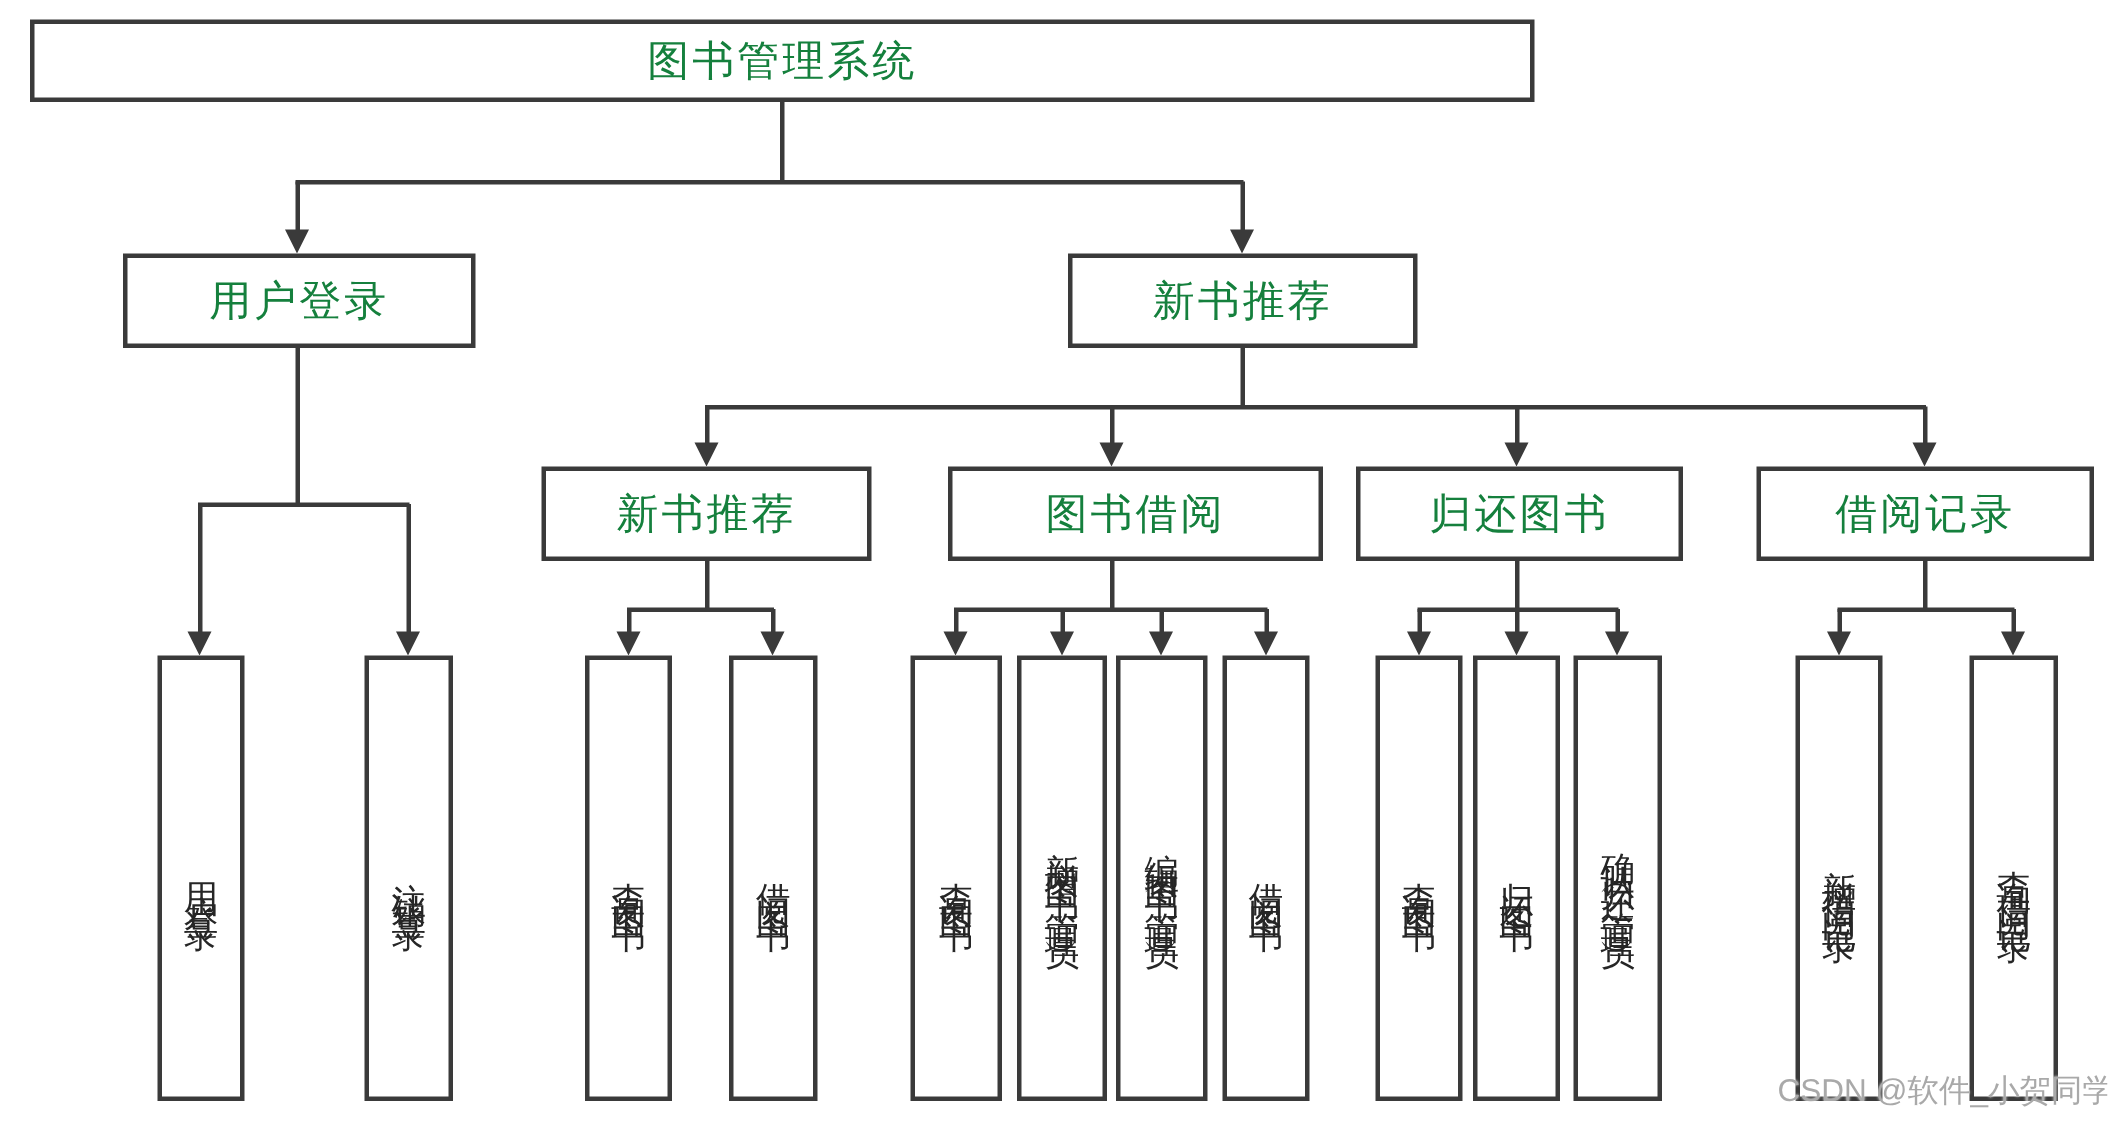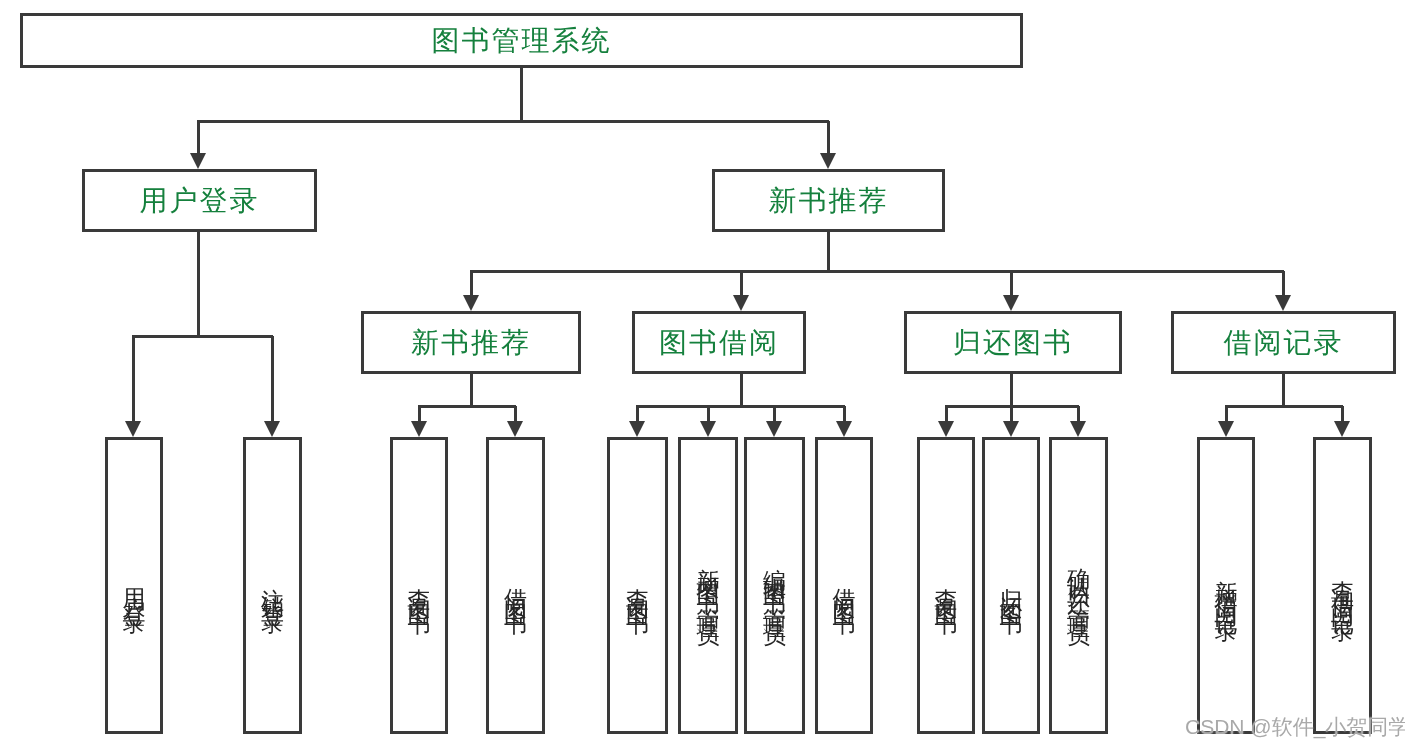--- a/index.html
+++ b/index.html
@@ -105,21 +105,21 @@
   <div class="box" style="left:82px;top:169px;width:235px;height:63px">
     <span class="lbl">用户登录</span>
   </div>
   <div class="box" style="left:712px;top:169px;width:233px;height:63px">
     <span class="lbl">新书推荐</span>
   </div>
 
   <div class="box" style="left:361px;top:311px;width:220px;height:63px">
     <span class="lbl">新书推荐</span>
   </div>
-  <div class="box" style="left:632px;top:311px;width:174px;height:63px">
+  <div class="box" style="left:632px;top:311px;width:250px;height:63px">
     <span class="lbl">图书借阅</span>
   </div>
   <div class="box" style="left:904px;top:311px;width:218px;height:63px">
     <span class="lbl">归还图书</span>
   </div>
   <div class="box" style="left:1171px;top:311px;width:225px;height:63px">
     <span class="lbl">借阅记录</span>
   </div>
 
   <div class="leaf" style="left:105px;width:58px">

